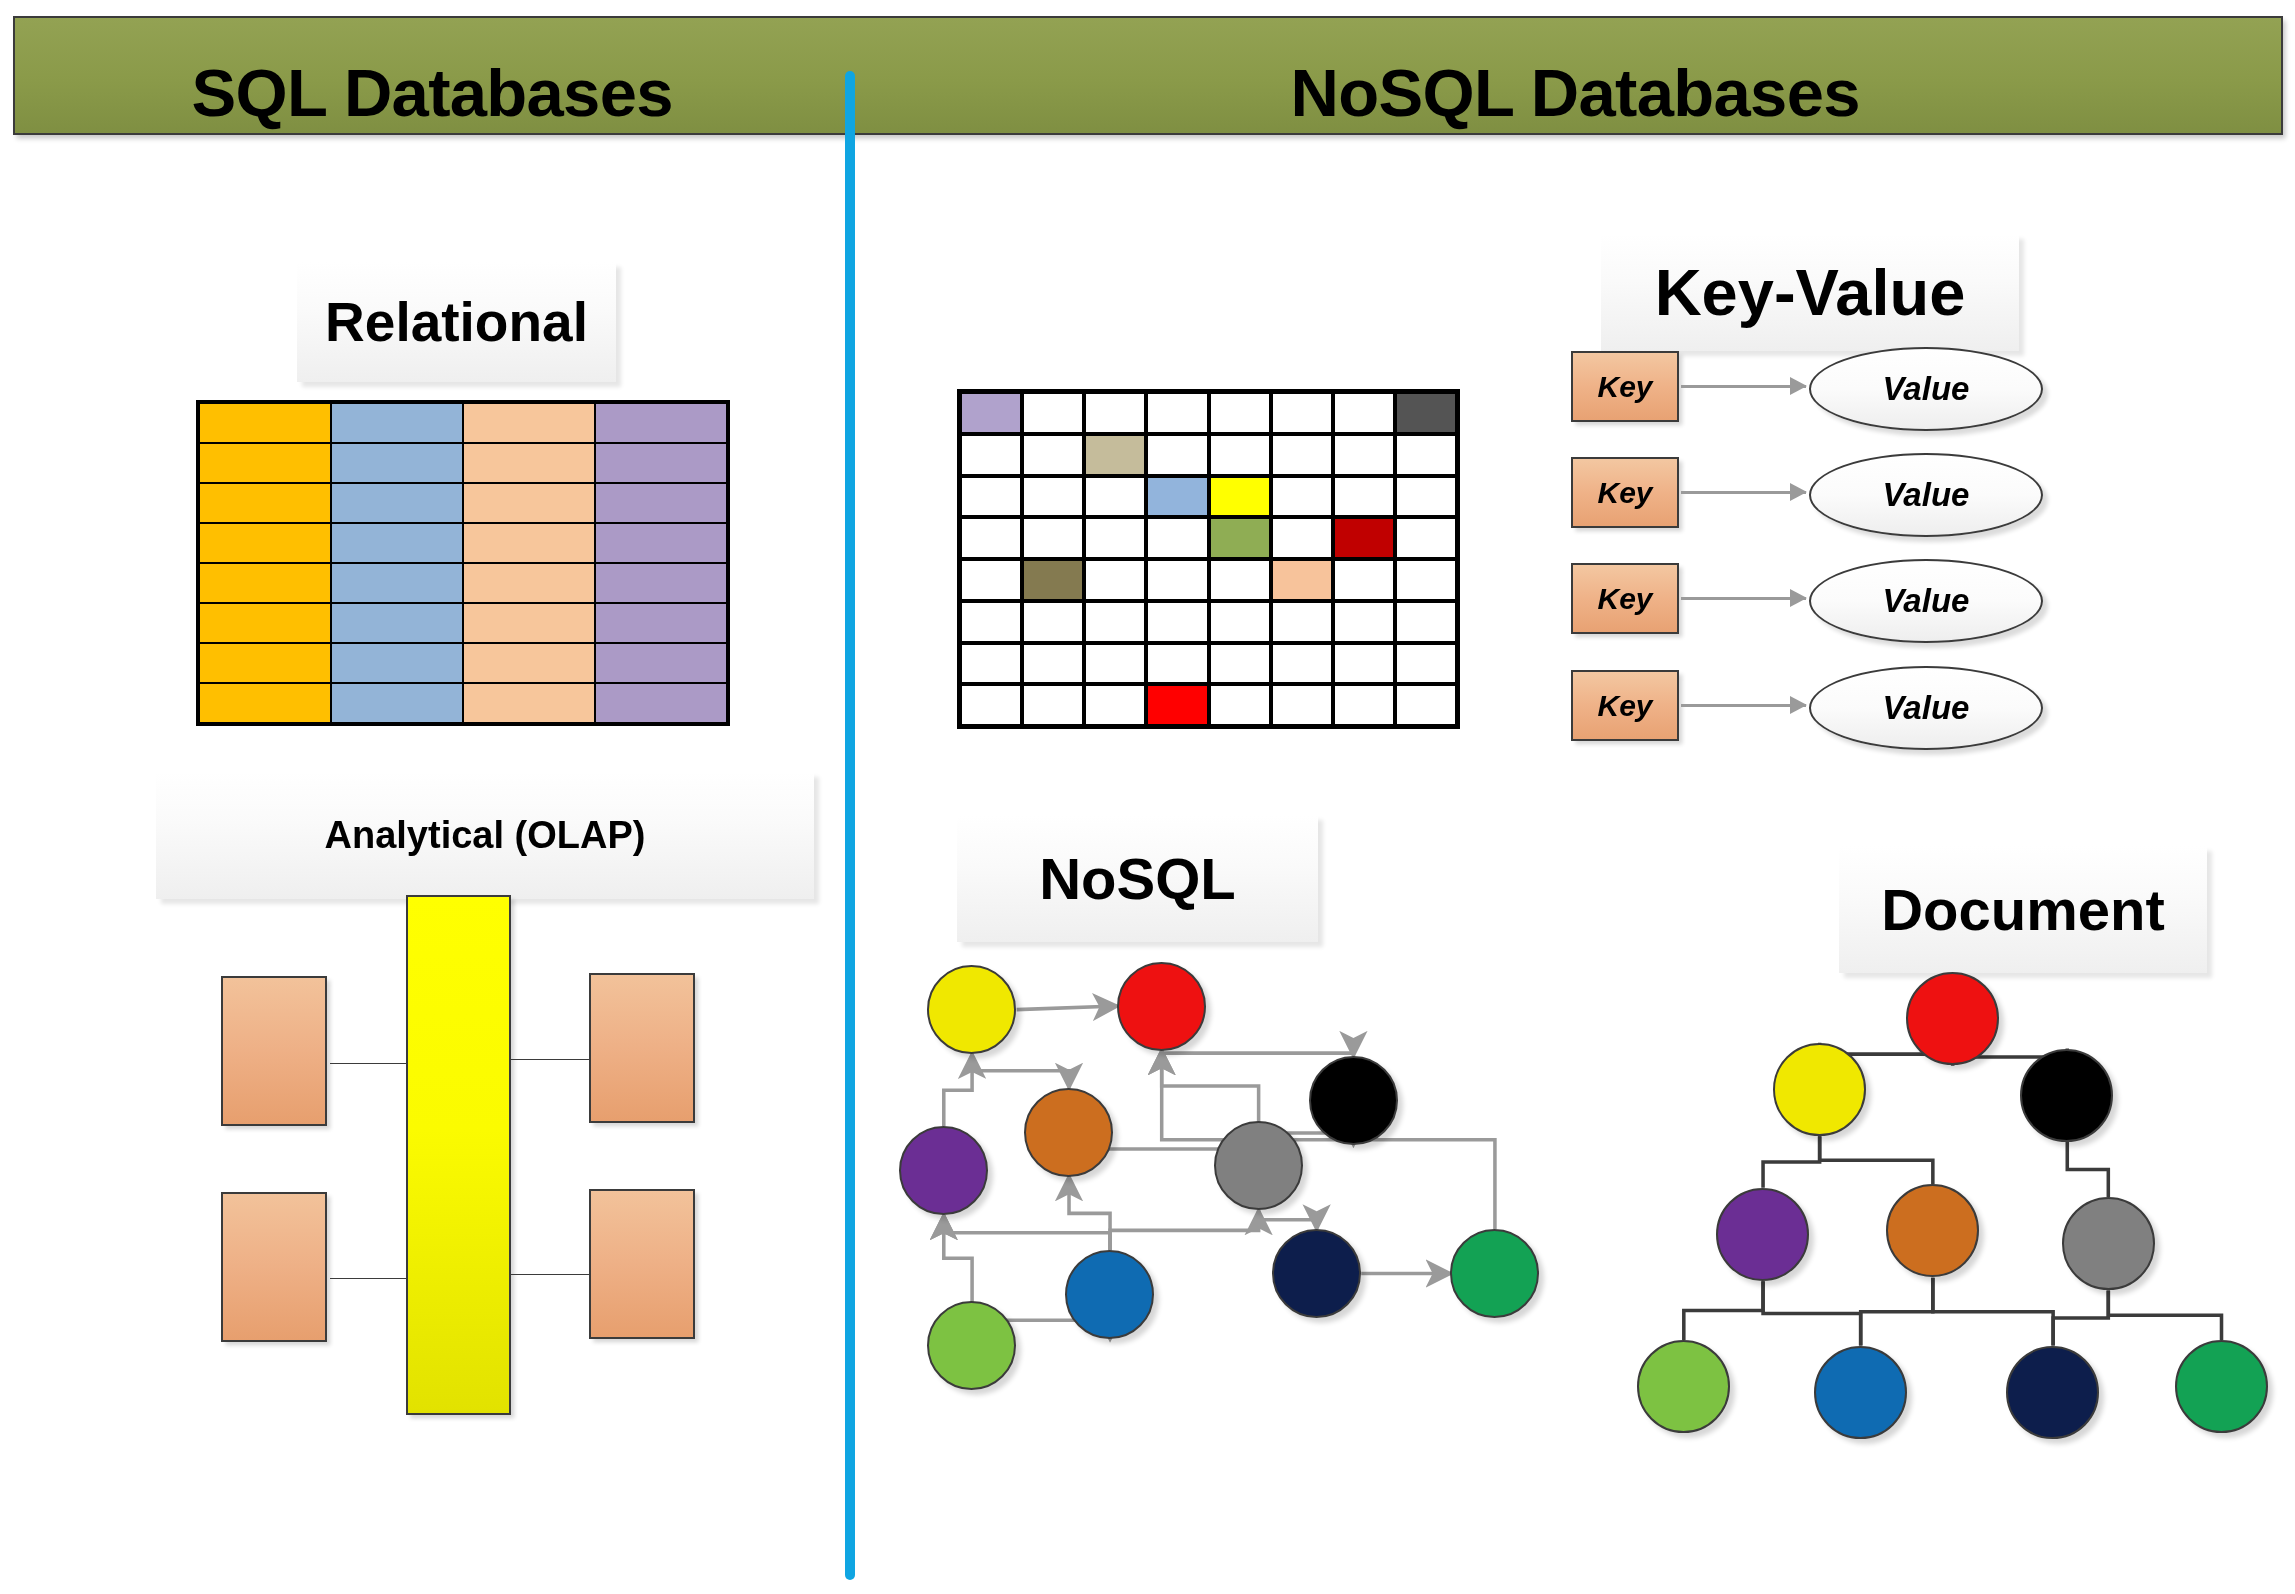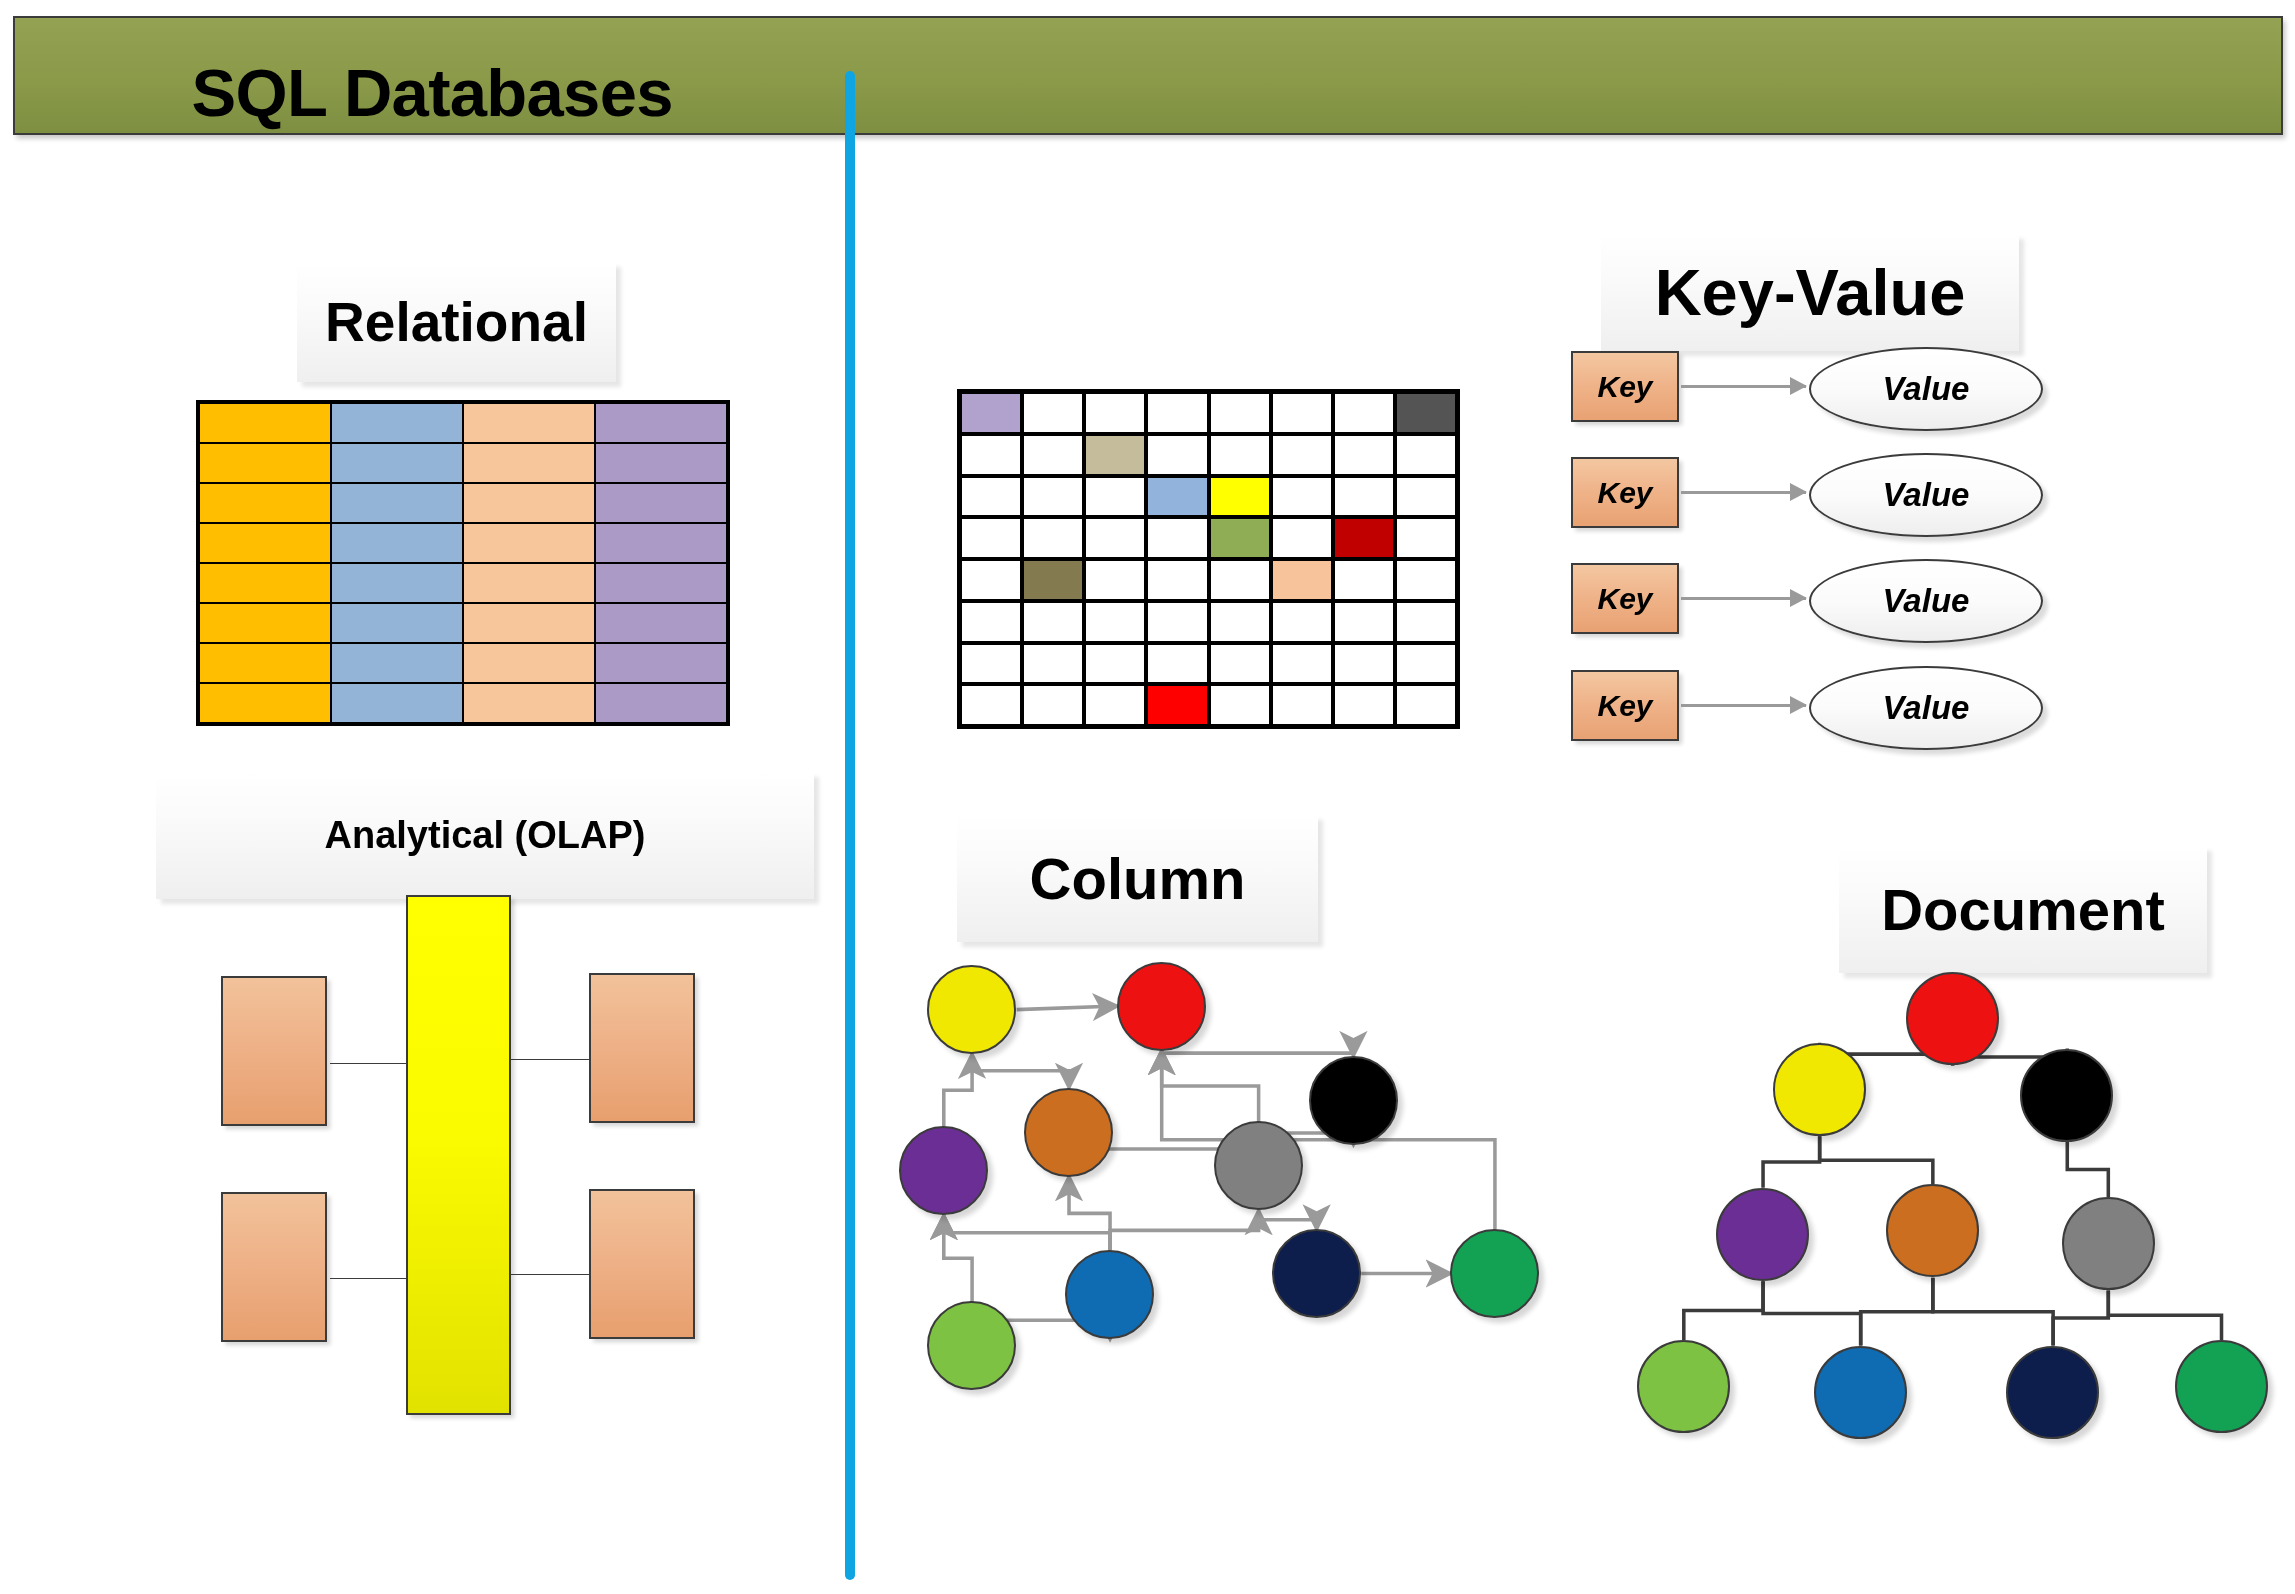--- a/index.html
+++ b/index.html
@@ -127,20 +127,21 @@
 
   svg.edges{position:absolute;left:0;top:0;overflow:visible;}
 </style>
 </head>
 <body>
 
 <div class="stage">
 
   <div id="header-banner">
     <div class="banner-title" id="sql-title">SQL Databases</div>
+    <div class="banner-title" id="nosql-title">NoSQL Databases</div>
   </div>
   <div id="vertical-divider"></div>
 
   <div class="plaque" id="plaque-relational">Relational</div>
 
   <div id="relational-table">
       <div class="cell" style="background: rgb(255, 191, 0);"></div>
       <div class="cell" style="background: rgb(147, 180, 215);"></div>
       <div class="cell" style="background: rgb(247, 198, 155);"></div>
       <div class="cell" style="background: rgb(171, 154, 198);"></div>
@@ -274,21 +275,21 @@
         <div class="kv-arrow"></div>
         <div class="kv-value">Value</div>
       </div>
       <div class="kv-row" style="top: 319px;">
         <div class="kv-key">Key</div>
         <div class="kv-arrow"></div>
         <div class="kv-value">Value</div>
       </div>
     </div>
 
-  <div class="plaque" id="plaque-graph">Column</div>
+  <div class="plaque" id="plaque-graph">NoSQL</div>
 
   <div id="graph-diagram">
     <svg class="edges" id="graph-edges" width="729" height="566" viewBox="0 0 1030 800">
         <defs>
           <marker id="graph-edges-head" markerWidth="8" markerHeight="8" refX="7" refY="4" orient="auto" markerUnits="strokeWidth">
             <path d="M0,0 L8,4 L0,8 L2,4 Z" fill="#9a9a9a"></path>
           </marker>
         </defs>
         <path d="M176,97 L318,92" fill="none" stroke="#9a9a9a" stroke-width="5" marker-end="url(#graph-edges-head)"></path>
         <path d="M113,160 L113,183.5 L250,183.5 L250,207" fill="none" stroke="#9a9a9a" stroke-width="5" marker-end="url(#graph-edges-head)"></path>

